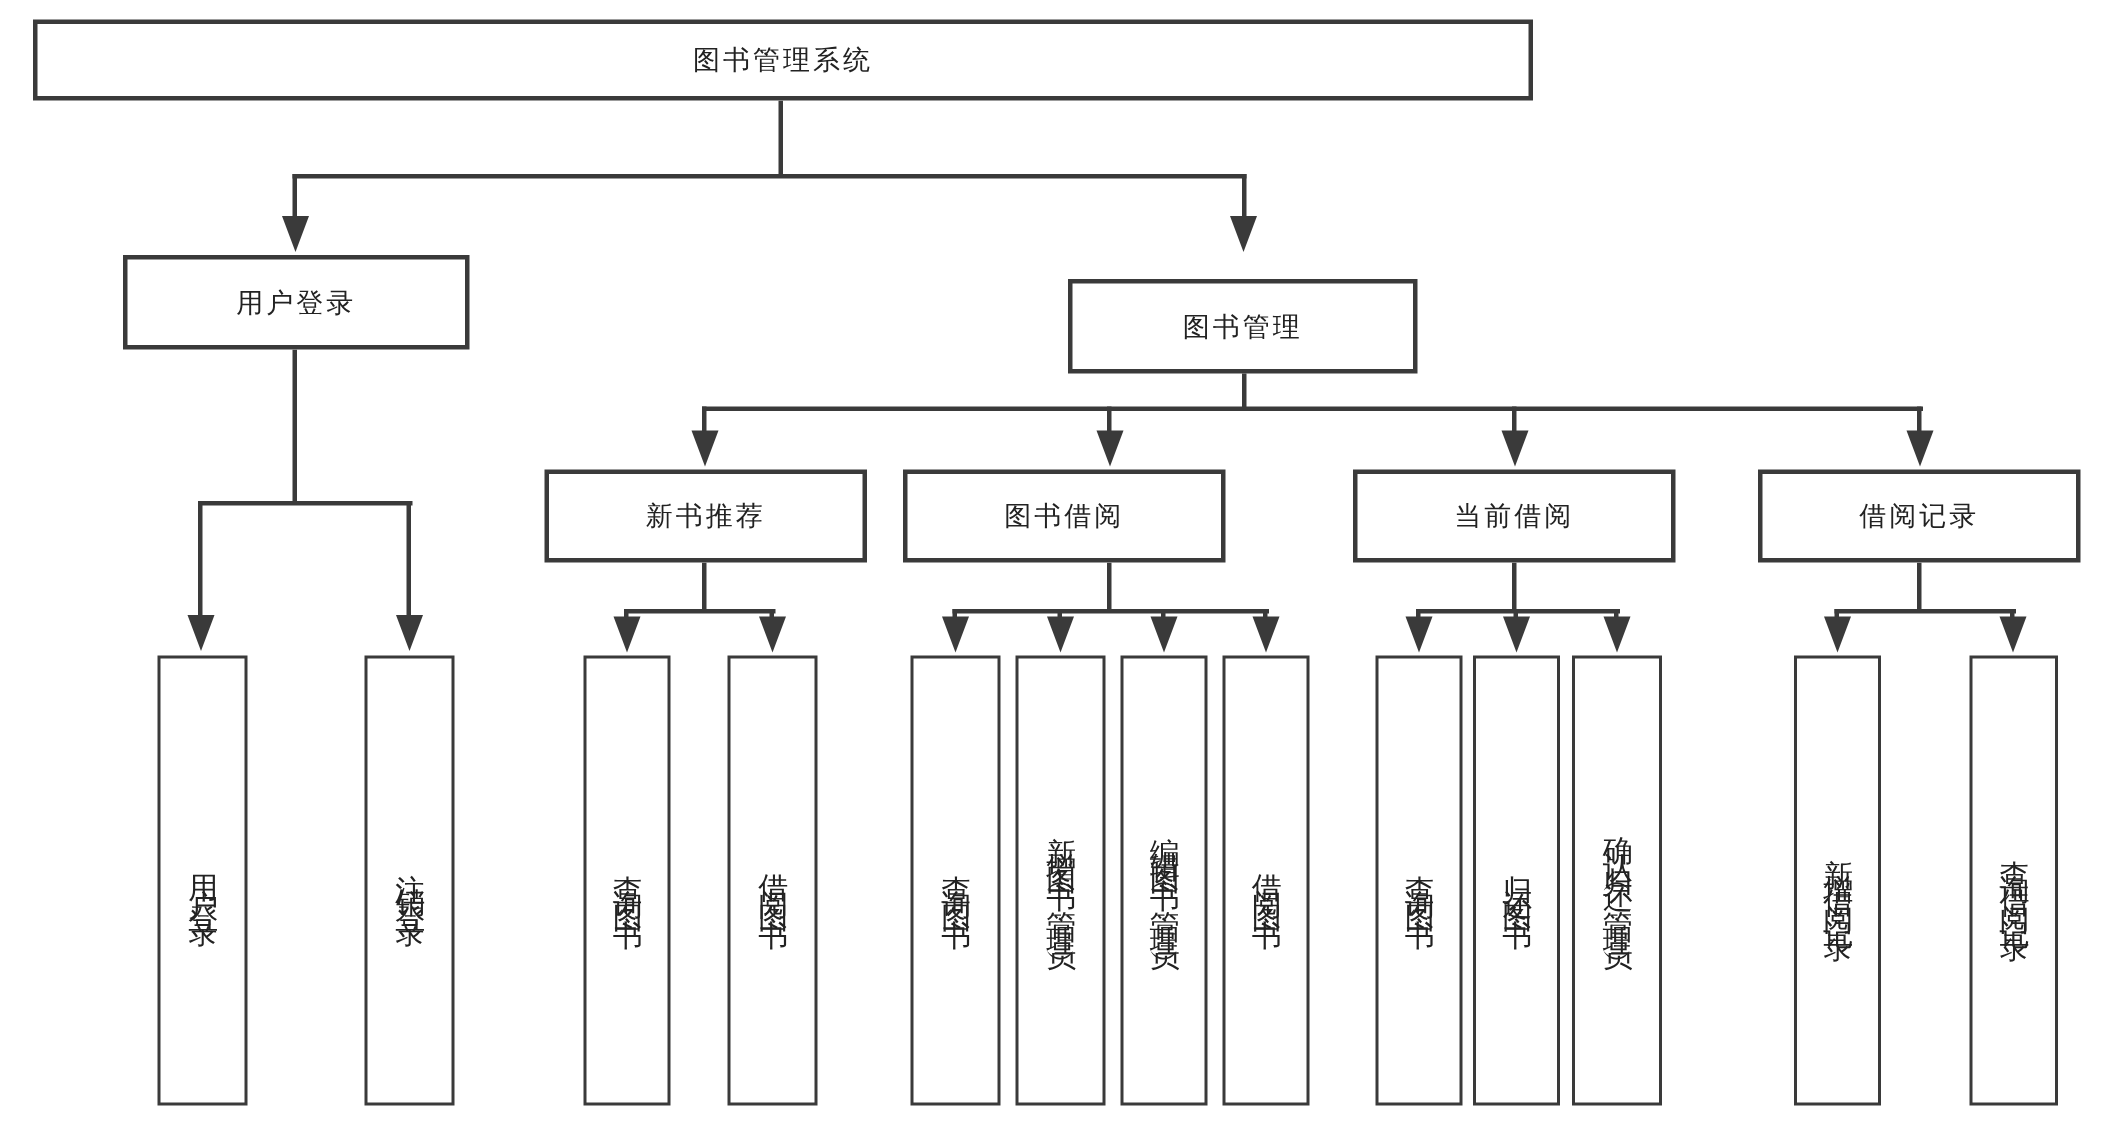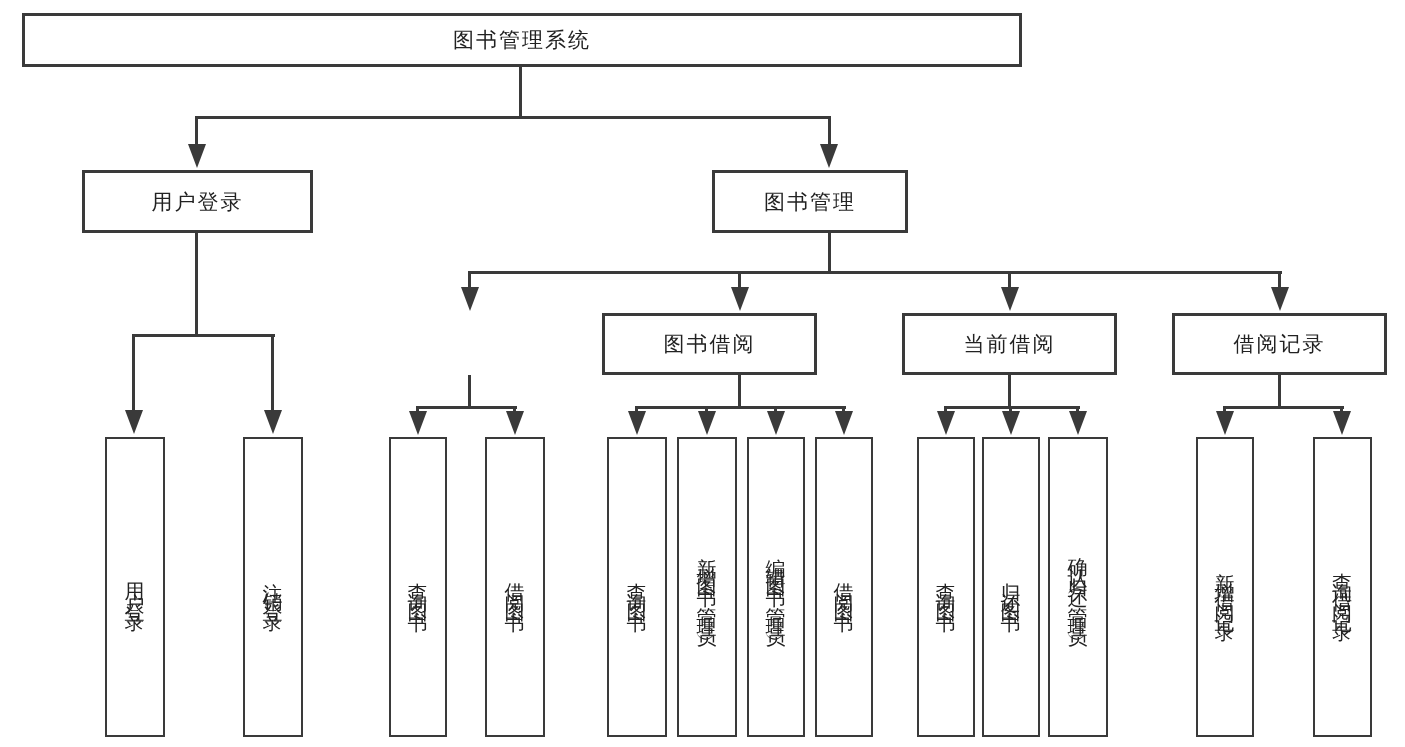--- a/index.html
+++ b/index.html
@@ -12,21 +12,21 @@
   body{font-family:"Liberation Sans", sans-serif;}
   .canvas{
     position:relative;width:1405px;height:747px;background:var(--bg);overflow:hidden;
   }
   .node{
     position:absolute;box-sizing:border-box;background:#ffffff;
     border:3px solid var(--line);
     display:flex;align-items:center;justify-content:center;
     color:var(--text);
   }
-  .hnode span{font-size:21px;letter-spacing:2px;white-space:nowrap;}
+  .hnode span{font-size:18px;letter-spacing:2px;white-space:nowrap;}
   .leaf{border-width:2.5px;}
   .leaf span{
     writing-mode:vertical-rl;text-orientation:mixed;
     font-size:20px;line-height:1;letter-spacing:10px;
     white-space:nowrap;
   }
   .vl{position:absolute;width:3px;background:var(--line);}
   .hl{position:absolute;height:3px;background:var(--line);}
   .arr{
     position:absolute;width:0;height:0;
@@ -102,24 +102,27 @@
   <div class="arr" style="left:1216px;top:411px"></div>
   <div class="arr" style="left:1333px;top:411px"></div>
 
   <div class="node hnode" style="left:22px;top:13px;width:1000px;height:54px">
     <span>图书管理系统</span>
   </div>
 
   <div class="node hnode" style="left:82px;top:170px;width:231px;height:63px">
     <span>用户登录</span>
   </div>
-  <div class="node hnode" style="left:712px;top:170px;width:196px;height:63px">
+  <div class="node hnode" style="left:712px;top:186px;width:233px;height:63px">
     <span>图书管理</span>
   </div>
 
+  <div class="node hnode" style="left:363px;top:313px;width:215px;height:62px">
+    <span>新书推荐</span>
+  </div>
   <div class="node hnode" style="left:602px;top:313px;width:215px;height:62px">
     <span>图书借阅</span>
   </div>
   <div class="node hnode" style="left:902px;top:313px;width:215px;height:62px">
     <span>当前借阅</span>
   </div>
   <div class="node hnode" style="left:1172px;top:313px;width:215px;height:62px">
     <span>借阅记录</span>
   </div>
 

